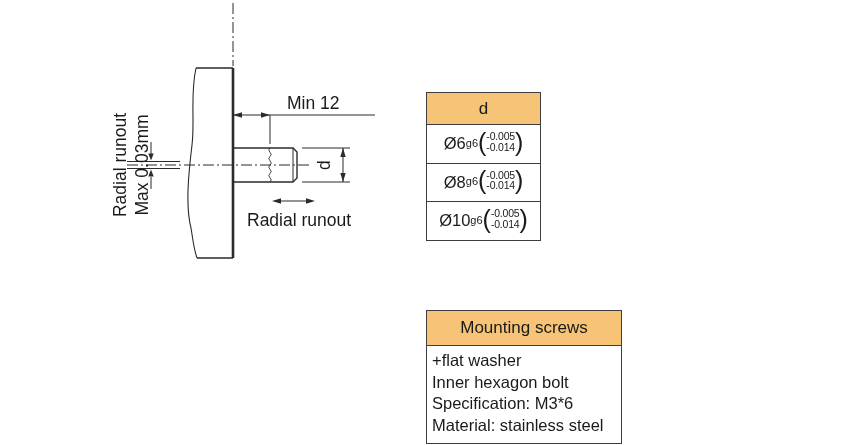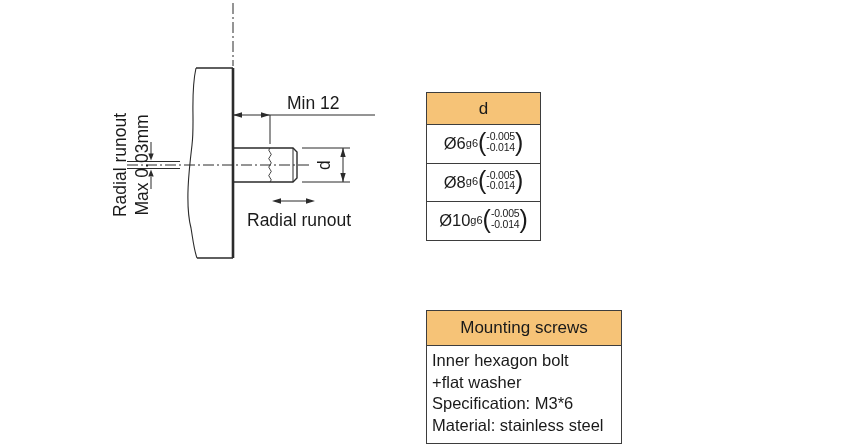--- a/index.html
+++ b/index.html
@@ -174,20 +174,20 @@
             <span>-0.014</span>
           </span>
           <span class="paren">)</span>
       </div>
     </div>
   </div>
 
   <div class="spec-table screws-table">
     <div class="thead">Mounting screws</div>
     <div class="tbody">
+      <div>+flat washer</div>
       <div>Inner hexagon bolt</div>
-      <div>+flat washer</div>
       <div>Specification: M3*6</div>
       <div>Material: stainless steel</div>
     </div>
   </div>
 
 </div>
 
 </body></html>

